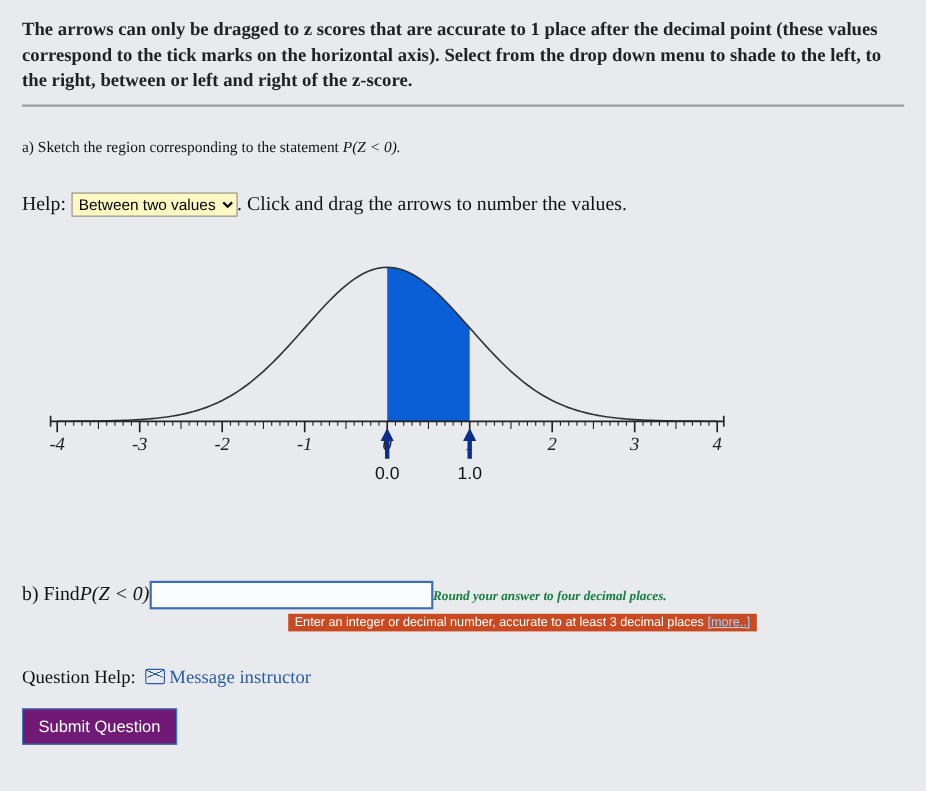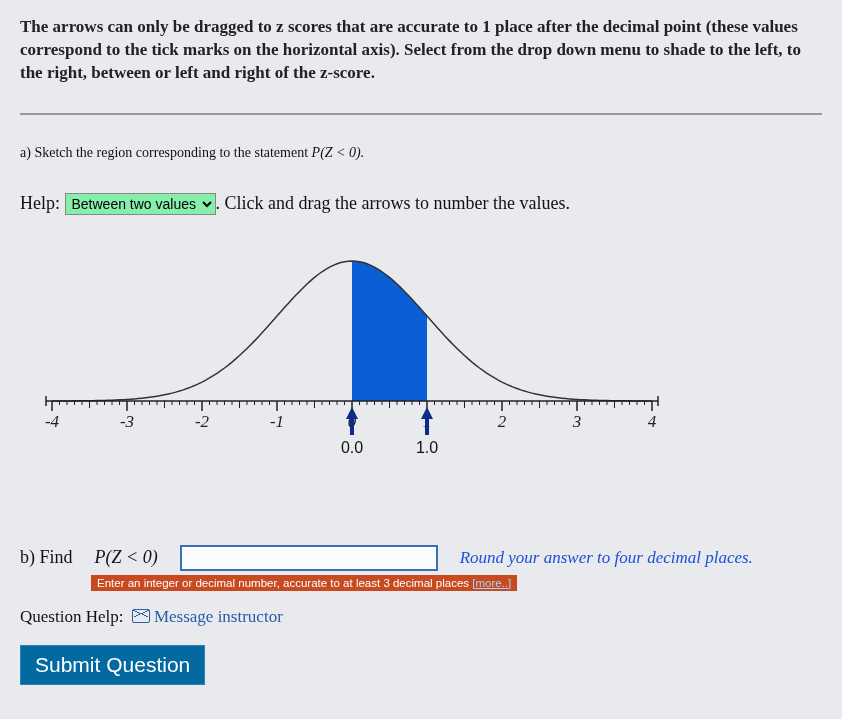--- a/index.html
+++ b/index.html
@@ -9,21 +9,21 @@
       background: #e8eaed;
       color: #111;
       width: 842px;
       box-sizing: border-box;
     }
     .instructions {
       font-weight: bold;
       font-size: 17px;
       line-height: 1.35;
       color: #222;
-      margin-bottom: 28px;
+      margin-bottom: 10px;
     }
     hr.divider {
       border: none;
       border-top: 2px solid #9a9a9a;
       margin: 0 0 30px 0;
     }
     .prompt {
       font-size: 14px;
       margin: 28px 0 32px 0;
     }
@@ -31,69 +31,71 @@
       font-family: 'Times New Roman', serif;
       font-style: italic;
     }
     .shade-row {
       font-size: 18px;
       margin-bottom: 26px;
     }
     select.shade-select {
       font-family: Arial, sans-serif;
       font-size: 14px;
-      background: #86efac;
+      background: #fef9c3;
       border: 1px solid #888;
       padding: 1px 2px;
     }
     .chart-wrap {
       margin: 10px 0 70px 12px;
     }
     .partb-row {
       font-size: 18px;
       margin-top: 37px;
       display: flex;
       align-items: baseline;
       flex-wrap: wrap;
-      gap: 22px;
+      gap: 0;
     }
     input.answer-input {
       width: 258px;
       height: 26px;
       border: 2px solid #3b6fb3;
       background: #f9fbff;
       font-size: 16px;
       padding: 0 4px;
       box-sizing: border-box;
     }
     .hint-after {
       font-style: italic;
-      color: #1d4ed8;
-      font-size: 17px;
+      color: #15803d;
+      font-size: 12px;
+      font-weight: bold;
     }
     .tooltip-row {
       margin-top: 2px;
-      margin-left: 71px;
+      margin-left: 108px;
+      text-align: center;
     }
     .tooltip-box {
       display: inline-block;
       background: #c94a20;
       color: #fff;
       font-family: Arial, sans-serif;
       font-size: 11.5px;
       padding: 2px 6px;
       position: relative;
     }
     .tooltip-link {
       color: #9fd6ff;
       text-decoration: underline;
       cursor: pointer;
     }
     .qhelp {
-      margin-top: 16px;
+      margin-top: 32px;
       font-size: 17px;
     }
     .msg-link {
       color: #2a5ca8;
       cursor: pointer;
     }
     .mail-icon {
       display: inline-block;
       width: 16px;
       height: 12px;
@@ -106,25 +108,25 @@
     .mail-icon::before {
       content: "";
       position: absolute;
       left: 0; right: 0; top: 0;
       height: 7px;
       background: linear-gradient(to bottom right, transparent 48%, #2a5ca8 48%, #2a5ca8 55%, transparent 55%),
                   linear-gradient(to bottom left, transparent 48%, #2a5ca8 48%, #2a5ca8 55%, transparent 55%);
     }
     button.submit-btn {
       margin-top: 18px;
-      background: #0369a1;
+      background: #701a75;
       color: #fff;
       border: 1px solid #2f7fb8;
       font-family: Arial, sans-serif;
-      font-size: 21px;
+      font-size: 15px;
       padding: 7px 14px;
       cursor: pointer;
     }
   </style>
 </head>
 <body>
 
 
 
 <div class="instructions">The arrows can only be dragged to z scores that are accurate to 1 place after the decimal point (these values correspond to the tick marks on the horizontal axis). Select from the drop down menu to shade to the left, to the right, between or left and right of the z-score.</div>

